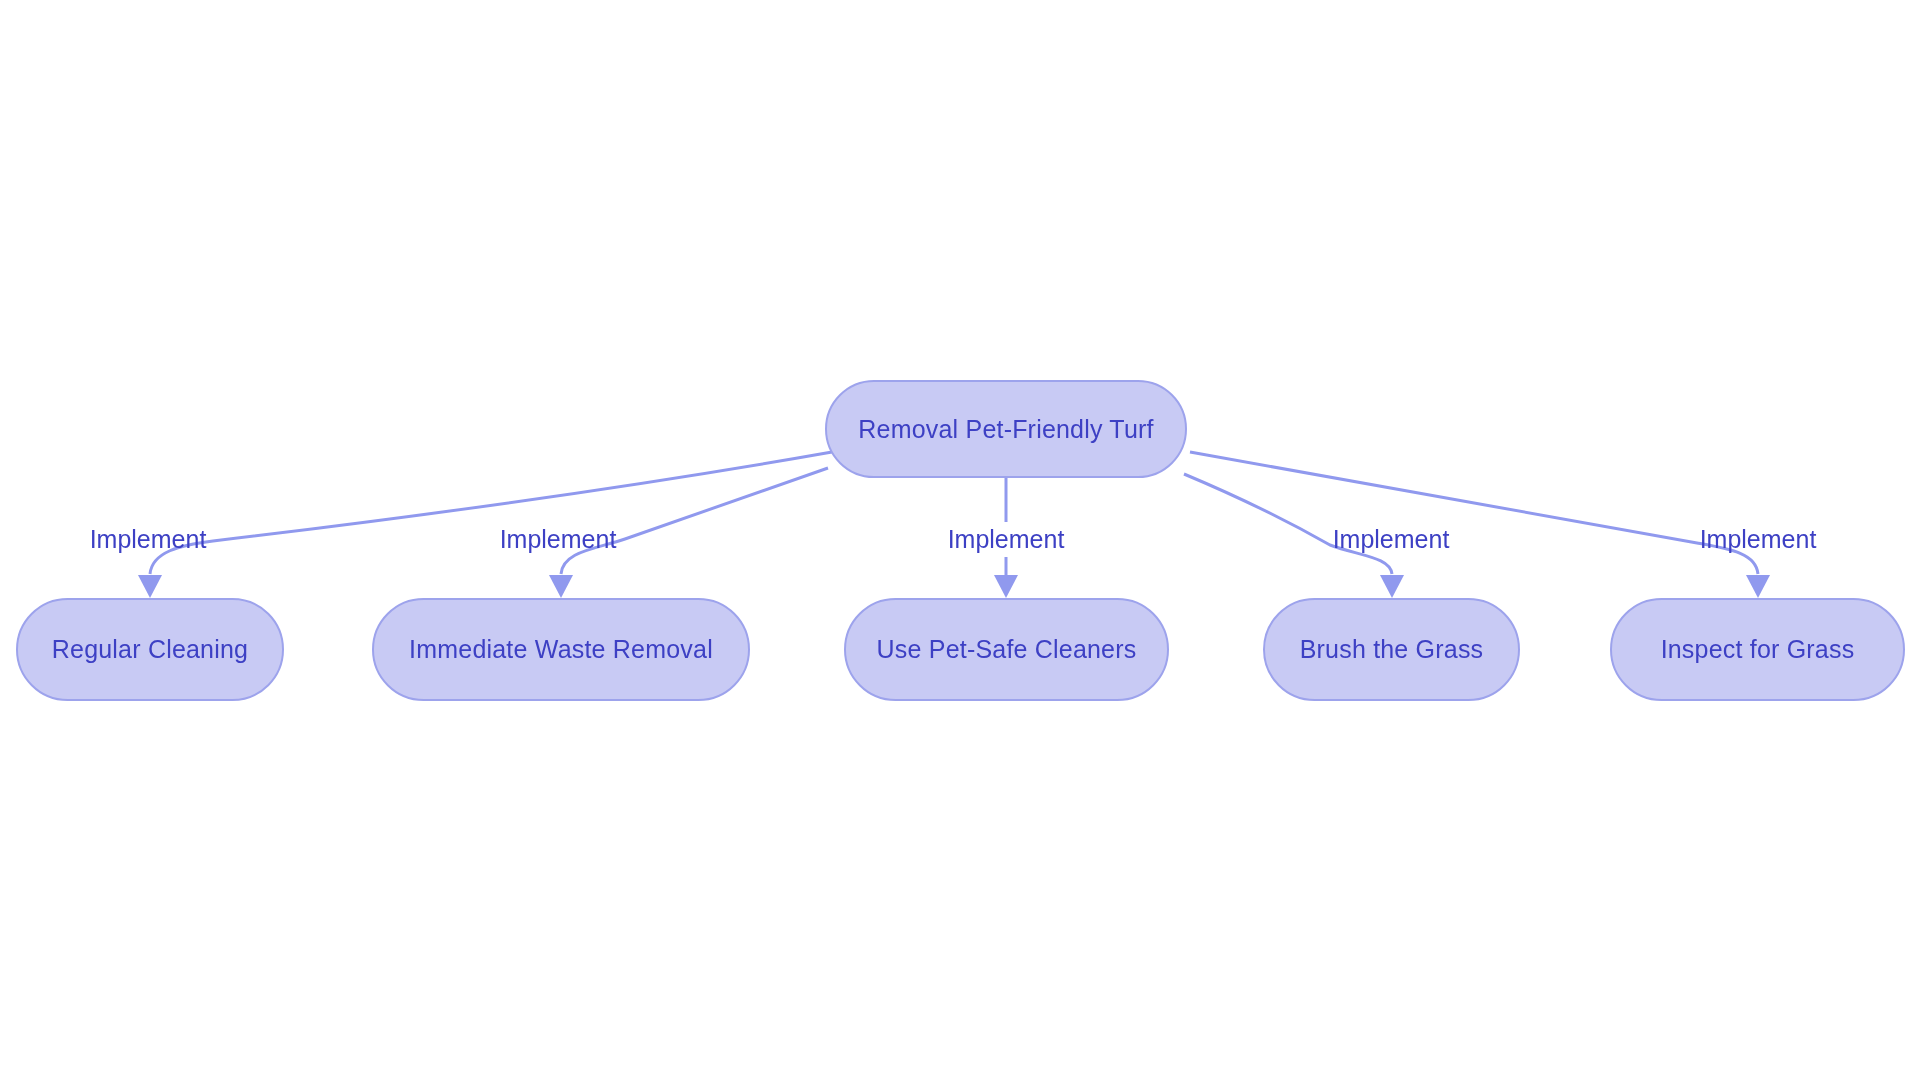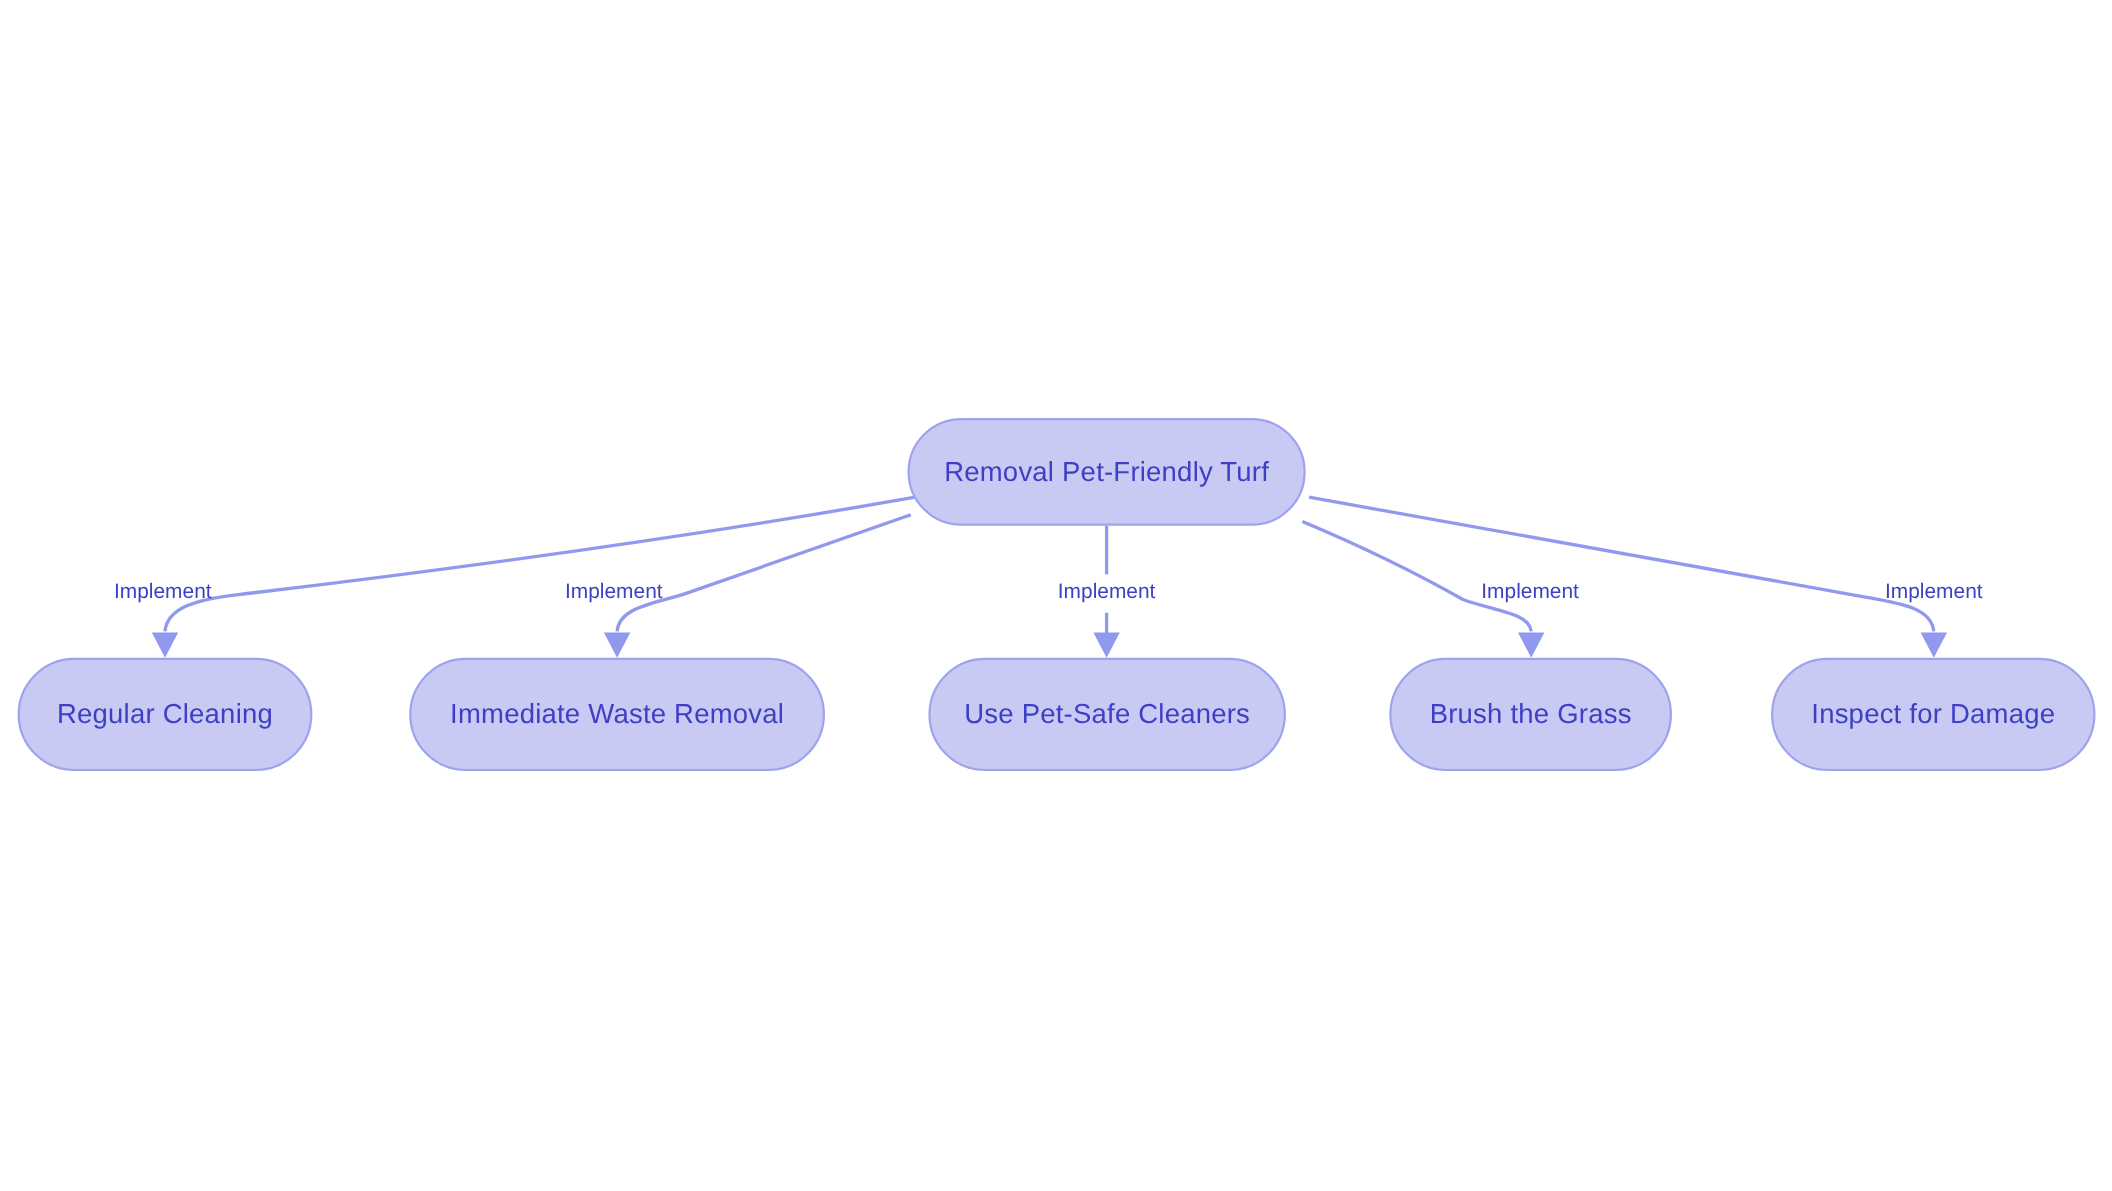--- a/index.html
+++ b/index.html
@@ -59,21 +59,21 @@
   .node-c2 { left: 844px;  width: 325px; }
   .node-c3 { left: 1263px; width: 257px; }
   .node-c4 { left: 1610px; width: 295px; }
   .edge-label {
     position: absolute;
     top: 525px;
     height: 28px;
     line-height: 28px;
     transform: translateX(-50%);
     color: var(--edge-label-text);
-    font-size: 19px;
+    font-size: 25px;
     white-space: nowrap;
   }
   .label-e0 { left: 148px;  }
   .label-e1 { left: 558px;  }
   .label-e2 { left: 1006px; }
   .label-e3 { left: 1391px; }
   .label-e4 { left: 1758px; }
 </style>
 </head>
 <body>
@@ -97,21 +97,21 @@
     <path class="edge" d="M 1190 452 Q 1450 498 1697 543 C 1730 549 1756 553 1758 574"></path>
     <polygon class="arrowhead" points="1758,598 1746,575 1770,575"></polygon>
   </svg>
 
   <div class="flow-node node-root">Removal Pet-Friendly Turf</div>
 
   <div class="flow-node node-child node-c1">Immediate Waste Removal</div>
   <div class="flow-node node-child node-c0">Regular Cleaning</div>
   <div class="flow-node node-child node-c2">Use Pet-Safe Cleaners</div>
   <div class="flow-node node-child node-c3">Brush the Grass</div>
-  <div class="flow-node node-child node-c4">Inspect for Damage</div>
+  <div class="flow-node node-child node-c4">Inspect for Grass</div>
 
   <div class="edge-label label-e0">Implement</div>
   <div class="edge-label label-e1">Implement</div>
   <div class="edge-label label-e2">Implement</div>
   <div class="edge-label label-e3">Implement</div>
   <div class="edge-label label-e4">Implement</div>
 
 </div>
 
 </body></html>

